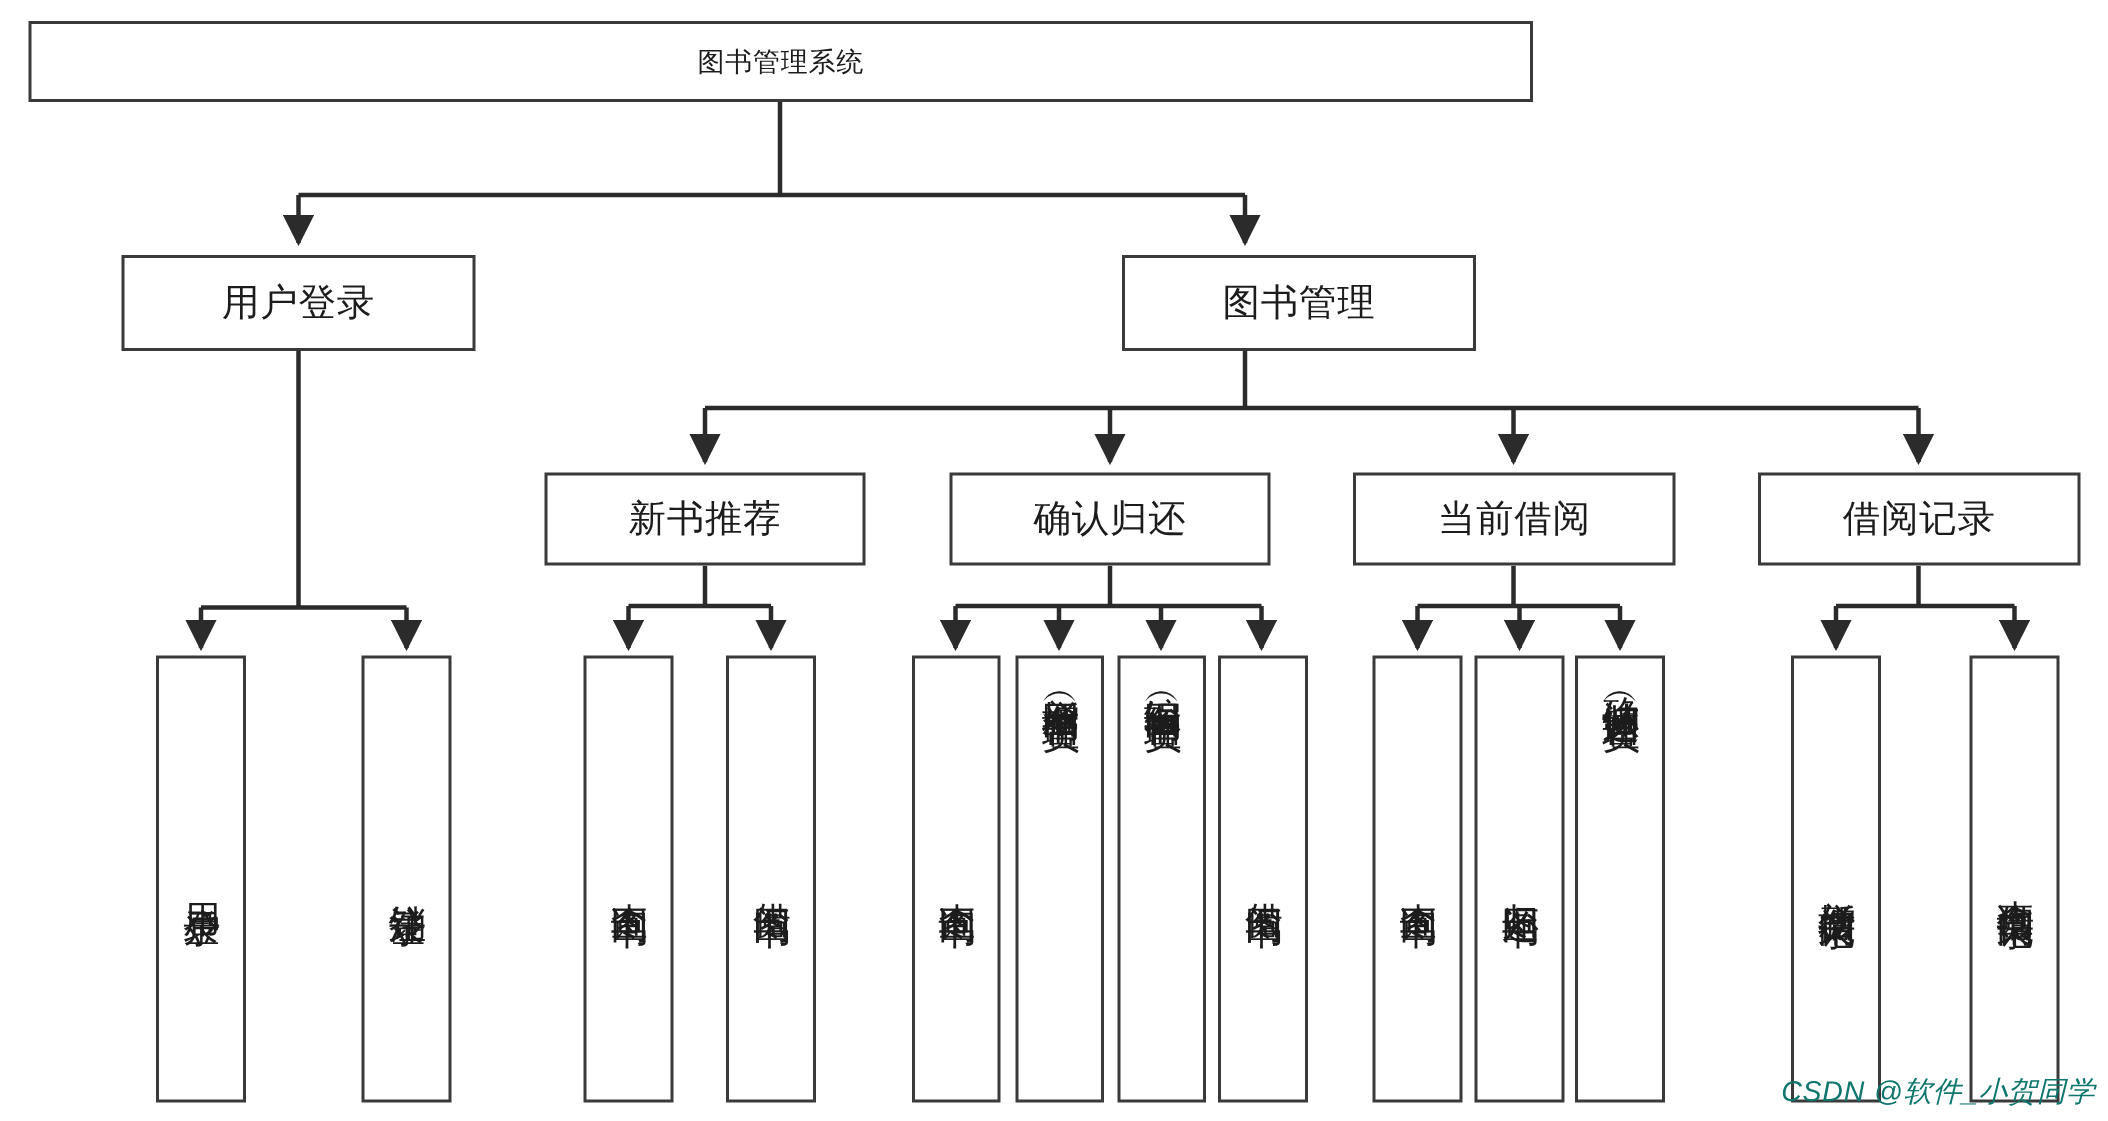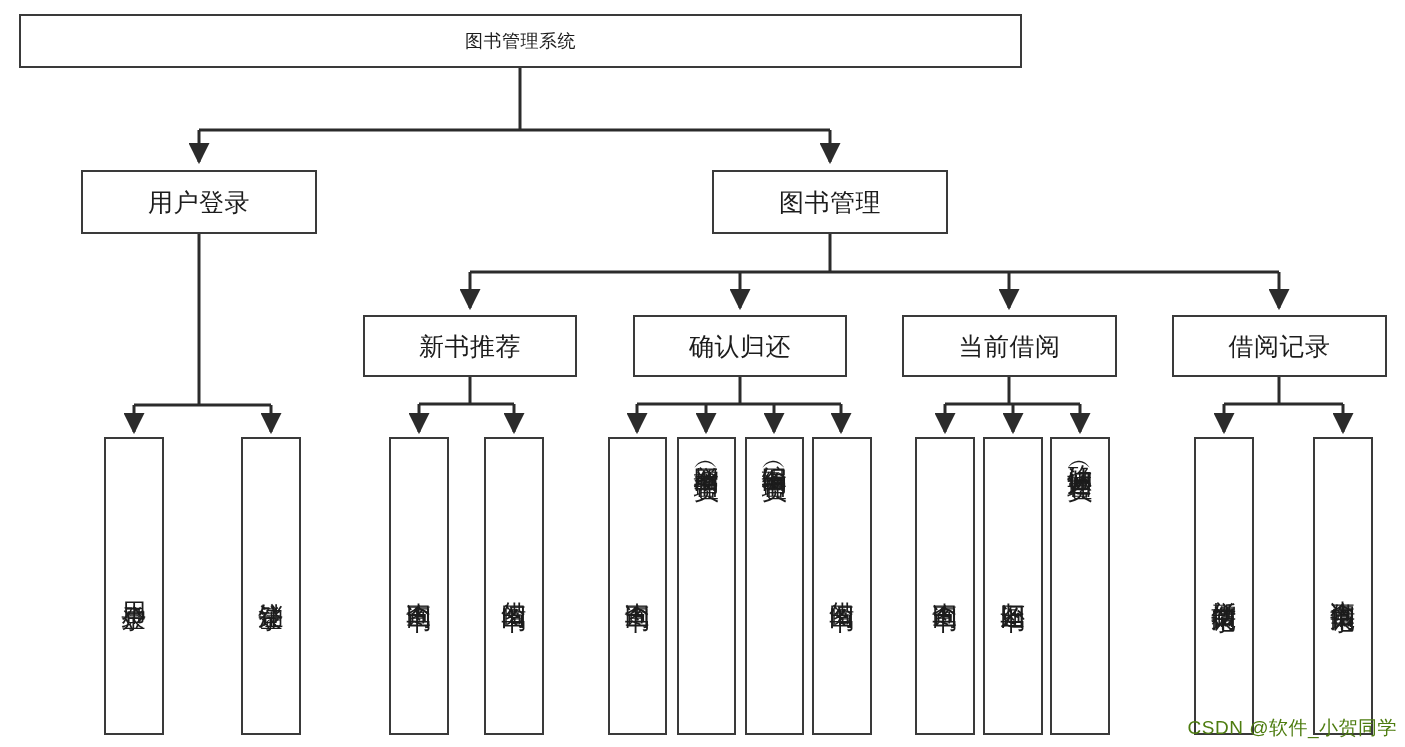--- a/index.html
+++ b/index.html
@@ -65,24 +65,25 @@
   }
   .node.vert.centered {
     align-items: center;
     padding-top: 0;
   }
   #watermark {
     position: absolute;
     right: 8px;
     bottom: 6px;
     font-size: 19px;
-    color: #4d7c0f;
+    color: #0f766e;
     letter-spacing: 0.5px;
     white-space: nowrap;
     pointer-events: none;
+    font-style: italic;
   }
 </style>
 </head>
 <body>
 
 <div id="diagram">
 
   <svg id="connectors" viewBox="0 0 1405 747" xmlns="http://www.w3.org/2000/svg">
     <defs>
       <marker id="arrow" viewBox="0 0 10 10" refX="9" refY="5" markerWidth="7" markerHeight="7" orient="auto-start-reverse">
@@ -133,21 +134,21 @@
     </g>
   </svg>
 
   <div class="node horiz" id="node-root" style="left:19px; top:14px; width:1003px; height:54px;">
     <span class="node-label">图书管理系统</span>
   </div>
 
   <div class="node horiz" style="left:81px; top:170px; width:236px; height:64px;">
     <span class="node-label">用户登录</span>
   </div>
-  <div class="node horiz" style="left:712px; top:170px; width:236px; height:64px;">
+  <div class="node horiz" style="left:748px; top:170px; width:236px; height:64px;">
     <span class="node-label">图书管理</span>
   </div>
 
   <div class="node horiz" style="left:363px; top:315px; width:214px; height:62px;">
     <span class="node-label">新书推荐</span>
   </div>
   <div class="node horiz" style="left:633px; top:315px; width:214px; height:62px;">
     <span class="node-label">确认归还</span>
   </div>
   <div class="node horiz" style="left:902px; top:315px; width:215px; height:62px;">

